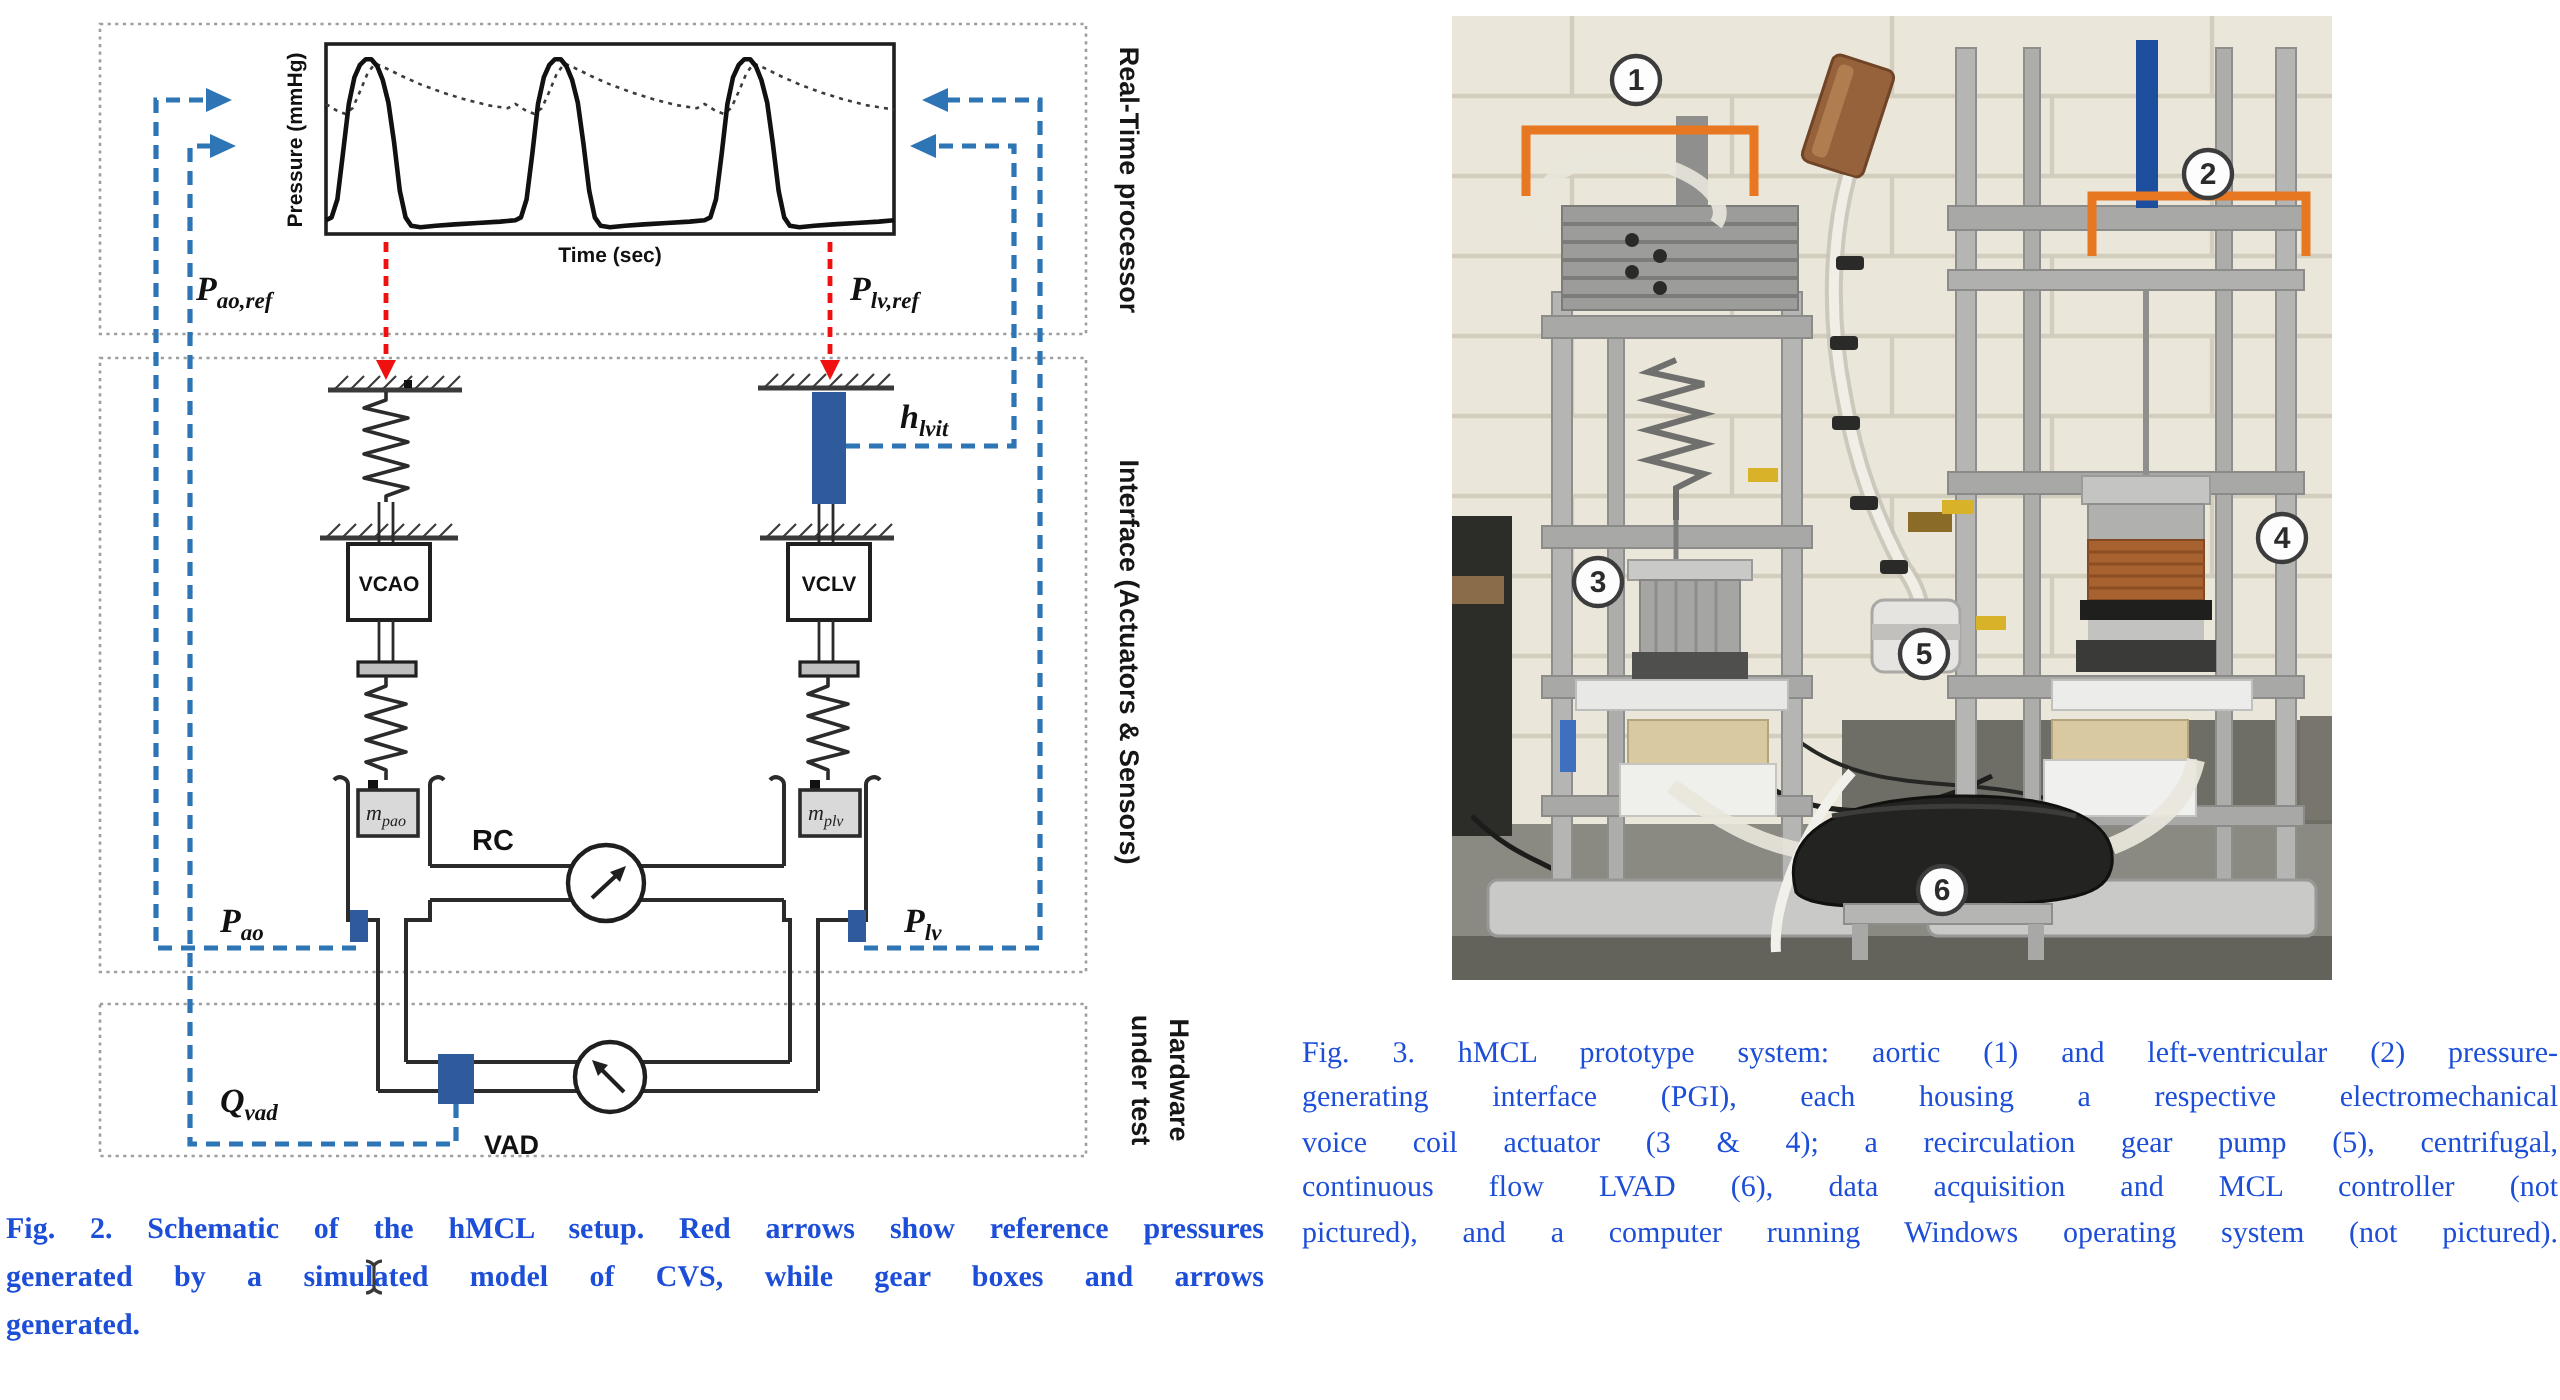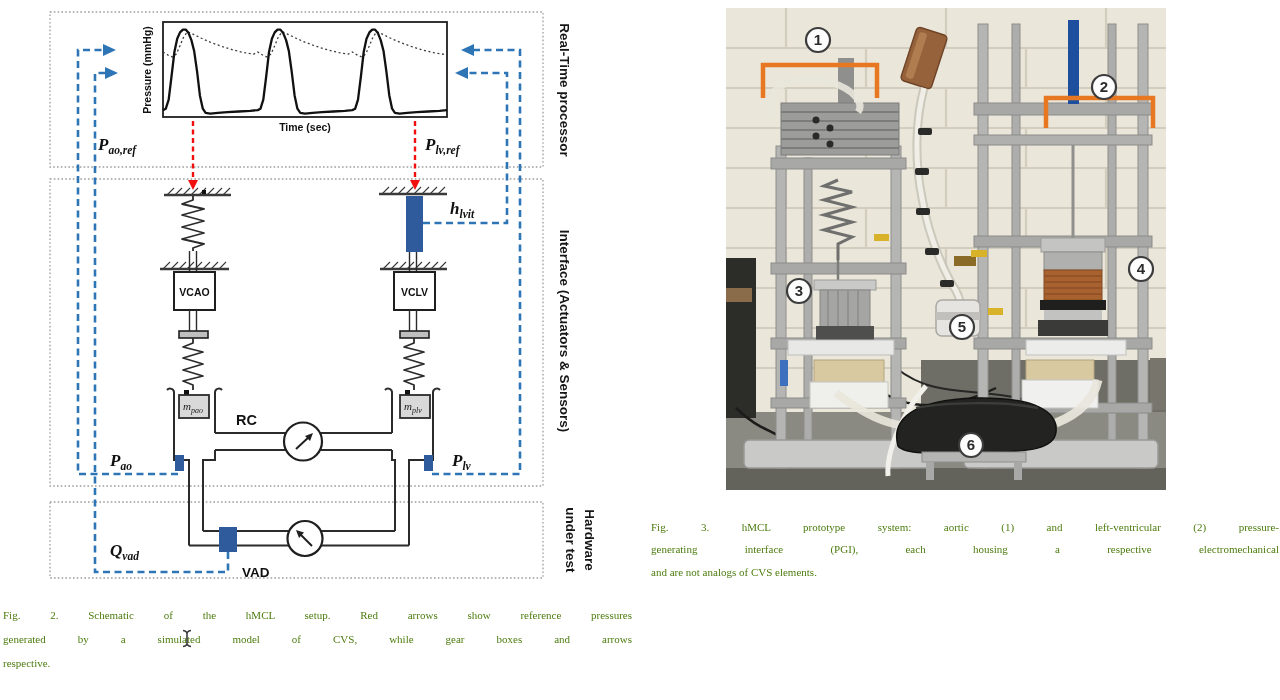--- a/index.html
+++ b/index.html
@@ -30,24 +30,24 @@
   .wave-dotted{fill:none;stroke:#3c3c3c;stroke-width:1.3;stroke-dasharray:2 2.6;}
   text.axlbl{font-family:"Liberation Sans",sans-serif;font-weight:bold;font-size:10.5px;fill:#111;}
   text.seclbl{font-family:"Liberation Sans",sans-serif;font-weight:bold;font-size:13.5px;fill:#161616;}
   text.slbl{font-family:"Liberation Sans",sans-serif;font-weight:bold;fill:#111;}
   text.mathlbl{font-family:"Liberation Serif",serif;font-style:italic;font-weight:bold;font-size:17px;fill:#111;}
   text.mathlbl .sub{font-size:11.5px;}
   text.masslbl{font-family:"Liberation Serif",serif;font-style:italic;font-size:11px;fill:#222;}
   text.masslbl .sub{font-size:8px;}
 
   
-  .caption{position:absolute;font-size:11px;color:#4d7c0f;}
+  .caption{position:absolute;font-size:15px;color:#1d4ed8;}
   .caption .cline{text-align:justify;text-align-last:justify;white-space:normal;}
   .caption .cline.last{text-align:left;text-align-last:left;}
-  #fig2-caption{left:3px;top:603px;width:629px;line-height:24px;}
+  #fig2-caption{left:3px;top:603px;width:629px;line-height:24px;font-weight:bold;}
   #fig3-caption{left:651px;top:516px;width:628px;line-height:22.4px;}
 
   
   #ibeam{position:absolute;left:181px;top:629px;width:12px;height:19px;}
   #ibeam svg{display:block;}
 
   
   #photo{position:absolute;left:726px;top:8px;}
   .callout circle{fill:#fdfdfd;stroke:#3c3c3c;stroke-width:2.2;}
   .callout text{font-family:"Liberation Sans",sans-serif;font-weight:bold;font-size:15px;fill:#2b2b2b;
@@ -420,27 +420,29 @@
       </g>
     <g class="callout">
       <circle cx="245" cy="437" r="12"></circle>
         <text x="245" y="442">6</text>
       </g>
   </svg>
 
   <div id="fig2-caption" class="caption">
     <div class="cline">Fig. 2.   Schematic of the hMCL setup. Red arrows show reference pressures</div>
     <div class="cline">generated by a simulated model of CVS, while gear boxes and arrows</div>
-    <div class="cline last">respective.</div>
+    <div class="cline last">generated.</div>
   </div>
 
   <div id="fig3-caption" class="caption">
     <div class="cline">Fig. 3.   hMCL prototype system: aortic (1) and left-ventricular (2) pressure-</div>
     <div class="cline">generating interface (PGI), each housing a respective electromechanical</div>
-    <div class="cline last">and are not analogs of CVS elements.</div>
+    <div class="cline">voice coil actuator (3 &amp; 4); a recirculation gear pump (5), centrifugal,</div>
+    <div class="cline">continuous flow LVAD (6), data acquisition and MCL controller (not</div>
+    <div class="cline">pictured), and a computer running Windows operating system (not pictured).</div>
   </div>
 
   <div id="ibeam">
     <svg width="12" height="19" viewBox="0 0 12 19">
       <g stroke="#3a3a3a" stroke-width="1.6" fill="none">
         <path d="M 2,1.5 C 4,1.5 5,2.5 6,3.5 C 7,2.5 8,1.5 10,1.5"></path>
         <path d="M 2,17.5 C 4,17.5 5,16.5 6,15.5 C 7,16.5 8,17.5 10,17.5"></path>
         <line x1="6" y1="3" x2="6" y2="16"></line>
       </g>
     </svg>

